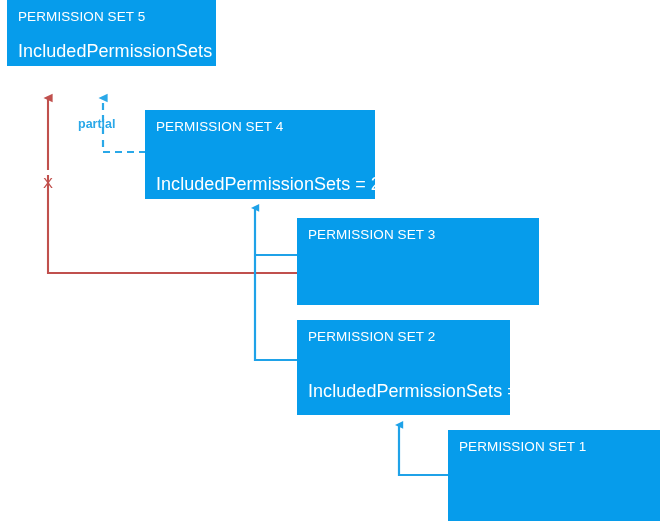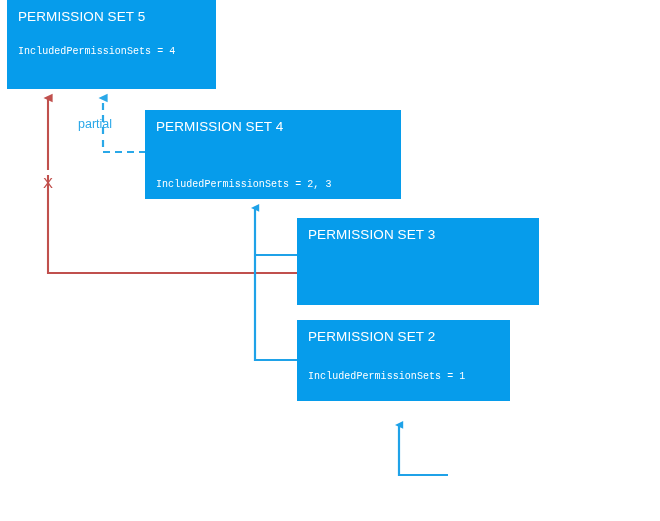--- a/index.html
+++ b/index.html
@@ -34,25 +34,24 @@
   }
   .ps-title {
     font-size: 13.5px;
     line-height: 15px;
     letter-spacing: 0.1px;
     white-space: nowrap;
   }
   .ps-attrs {
     position: absolute;
     left: 11px;
-    font-size: 10px;
+    font-size: 18px;
     line-height: 17px;
     letter-spacing: 0.05px;
     white-space: nowrap;
-    font-family: Liberation Mono, monospace;
   }
   .edge-label {
     position: absolute;
     color: #2aa8e8;
     font-size: 12.5px;
     line-height: 14px;
     white-space: nowrap;
   }
   .x-mark {
     position: absolute;
@@ -97,43 +96,46 @@
 
     <g>
       <path d="M297,360 L255,360 L255,256" fill="none" stroke="#1fa2e8" stroke-width="2.2"></path>
     </g>
 
     <g>
       <path d="M448,475 L399,475 L399,425" fill="none" stroke="#1fa2e8" stroke-width="2.2" marker-end="url(#arrow-blue)"></path>
     </g>
   </svg>
 
-  <div class="ps-box" style="left:7px; top:0px; width:209px; height:89px;">
+  <div class="ps-box" style="left:7px; top:0px; width:209px; height:66px;">
     <div class="ps-title">PERMISSION SET 5</div>
     <div class="ps-attrs" style="top:43px;">
       <div>IncludedPermissionSets = 4</div>
     </div>
   </div>
 
-  <div class="ps-box" style="left:145px; top:110px; width:256px; height:89px;">
+  <div class="ps-box" style="left:145px; top:110px; width:230px; height:89px;">
     <div class="ps-title">PERMISSION SET 4</div>
     <div class="ps-attrs" style="top:66px;">
       <div>IncludedPermissionSets = 2, 3</div>
     </div>
   </div>
 
   <div class="ps-box" style="left:297px; top:218px; width:242px; height:87px;">
     <div class="ps-title">PERMISSION SET 3</div>
   </div>
 
-  <div class="ps-box" style="left:297px; top:320px; width:213px; height:81px;">
+  <div class="ps-box" style="left:297px; top:320px; width:213px; height:95px;">
     <div class="ps-title">PERMISSION SET 2</div>
-    <div class="ps-attrs" style="top:48px;">
+    <div class="ps-attrs" style="top:63px;">
       <div>IncludedPermissionSets = 1</div>
     </div>
   </div>
 
+  <div class="ps-box" style="left:448px; top:430px; width:212px; height:91px;">
+    <div class="ps-title">PERMISSION SET 1</div>
+  </div>
 
-  <div class="edge-label" style="left:78px; top:117px;">partial</div>
+  <div class="edge-label" style="left:78px; top:117px;font-weight:bold;">partial</div>
 
   <div class="x-mark" style="left:43px; top:175px;">X</div>
 
 </div>
 
 </body></html>

